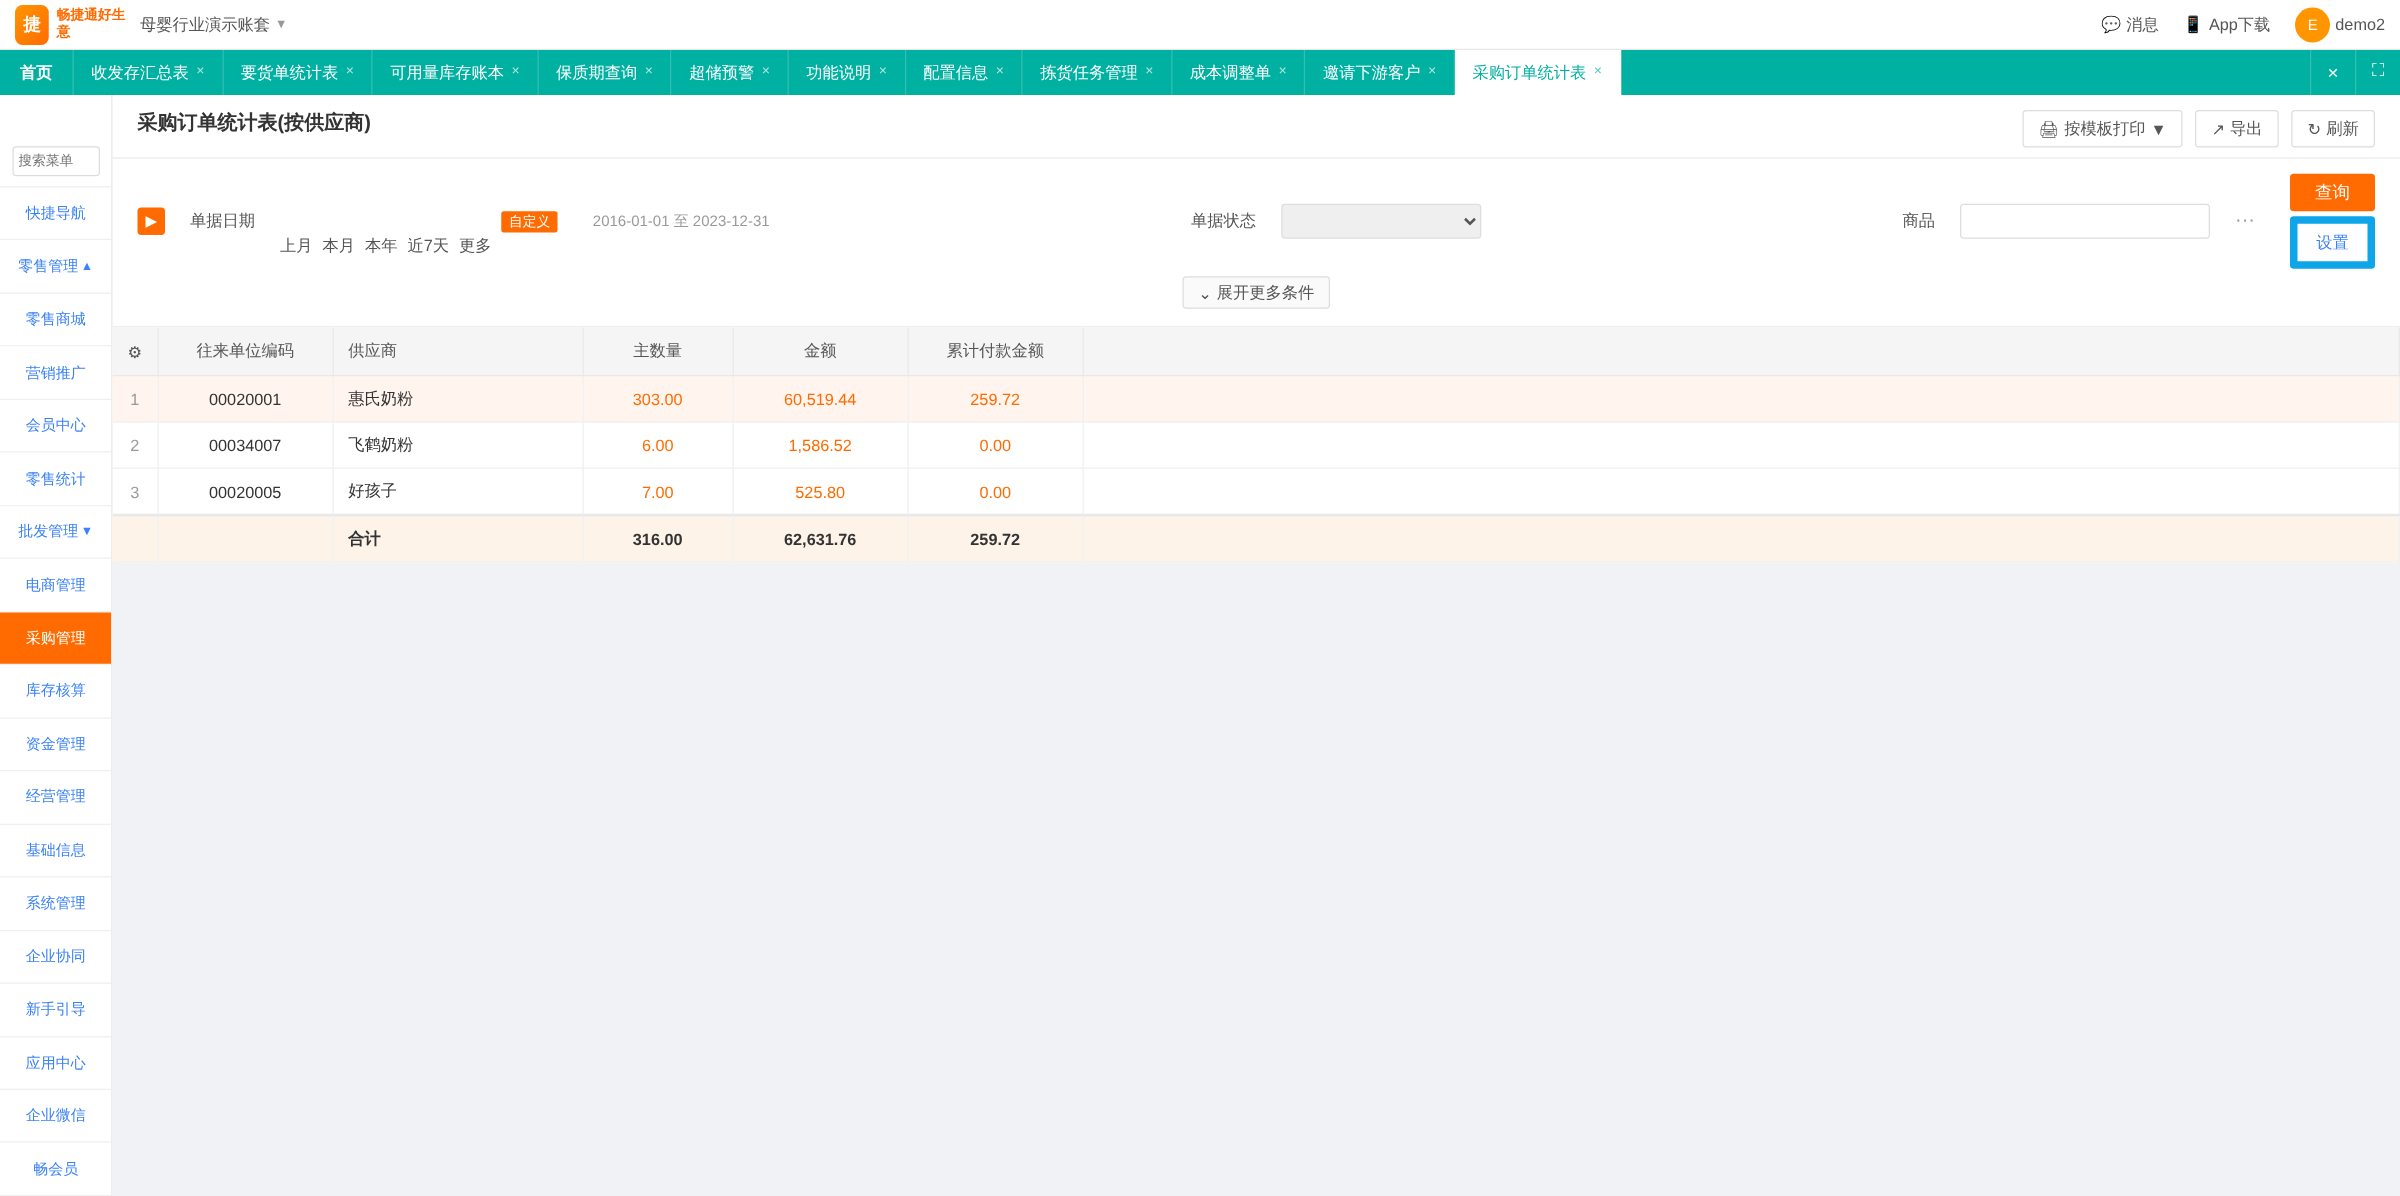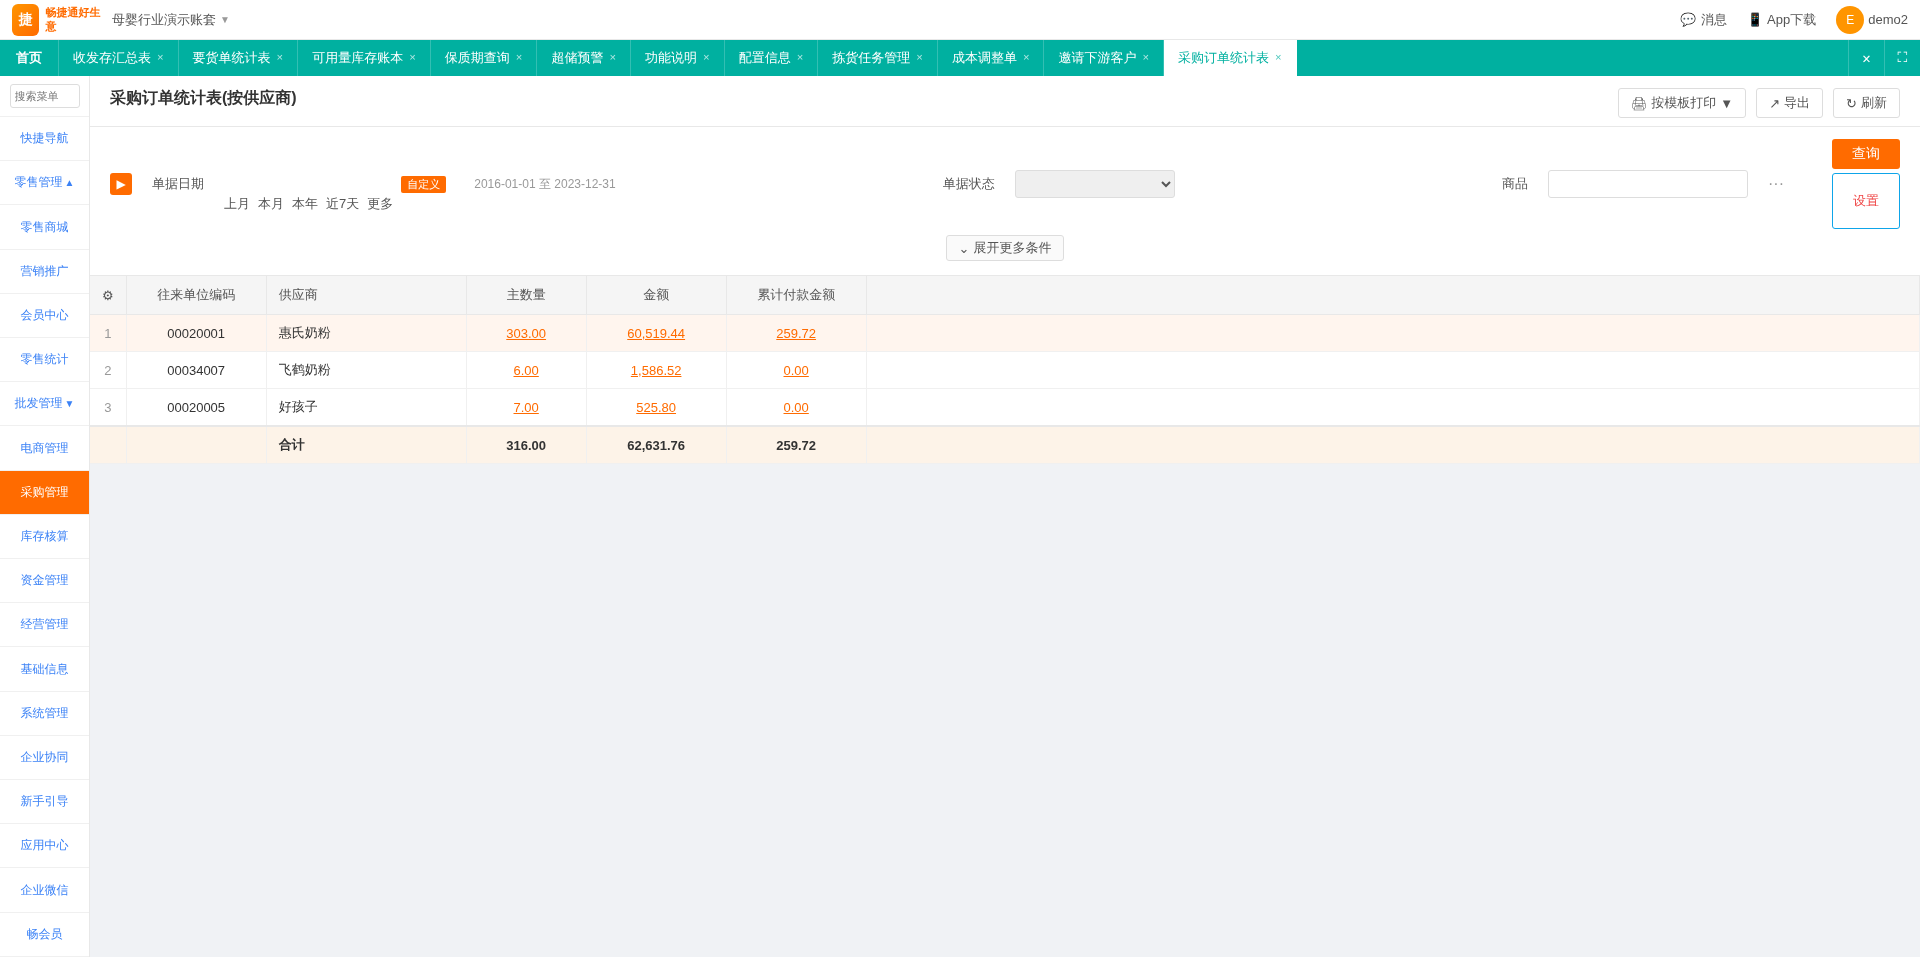--- a/index.html
+++ b/index.html
@@ -26,21 +26,21 @@
     .nav-right-actions { margin-left: auto; display: flex; align-items: center; gap: 0; }
     .nav-action-btn { width: 36px; height: 36px; display: flex; align-items: center; justify-content: center; color: #fff; cursor: pointer; border-left: 1px solid rgba(255,255,255,0.2); font-size: 14px; }
 
     
     .layout { display: flex; height: calc(957px - 76px); }
     .sidebar { width: 90px; background: #fff; border-right: 1px solid #e8e8e8; display: flex; flex-direction: column; overflow-y: auto; }
     .sidebar-item { height: 50px; display: flex; align-items: center; justify-content: center; text-align: center; cursor: pointer; font-size: 12px; color: #3b82f6; border-bottom: 1px solid #f0f0f0; padding: 0 4px; }
     .sidebar-item.active { background: #ff6b00; color: #fff; }
     .sidebar-item.with-arrow { justify-content: center; gap: 2px; }
     .sidebar-item .s-arrow { font-size: 10px; }
-    .search-item { padding: 8px 4px; display: flex; align-items: flex-end; justify-content: center; border-bottom: 1px solid #f0f0f0; }
+    .search-item { padding: 8px 4px; display: flex; align-items: flex-end; justify-content: center; border-bottom: 1px solid #f0f0f0; margin-top: 33px; }
     .search-input-mini { width: 70px; height: 24px; border: 1px solid #ddd; border-radius: 3px; padding: 0 4px; font-size: 11px; }
 
     
     .main-content { flex: 1; background: #f0f2f5; overflow-y: auto; }
 
     
     .page-header { background: #fff; padding: 12px 20px 8px; border-bottom: 1px solid #e8e8e8; display: flex; align-items: flex-start; justify-content: space-between; }
     .page-title { font-size: 16px; font-weight: bold; color: #333; }
     .page-actions { display: flex; align-items: center; gap: 10px; }
     .btn-template { display: flex; align-items: center; gap: 4px; padding: 5px 12px; border: 1px solid #ddd; border-radius: 3px; background: #fff; color: #555; cursor: pointer; font-size: 13px; }
@@ -53,32 +53,32 @@
     .filter-toggle-btn { width: 22px; height: 22px; background: #ff6b00; border-radius: 3px; display: flex; align-items: center; justify-content: center; color: #fff; cursor: pointer; font-size: 12px; }
     .filter-label { font-size: 13px; color: #555; white-space: nowrap; }
     .date-shortcuts { display: flex; gap: 8px; align-items: center; }
     .date-shortcut { color: #555; font-size: 13px; cursor: pointer; margin-top: 40px; }
     .date-custom-badge { background: #ff6b00; color: #fff; font-size: 11px; padding: 1px 6px; border-radius: 2px; }
     .filter-select-wrap { display: flex; align-items: center; gap: 6px; }
     .filter-select { height: 28px; border: 1px solid #ddd; border-radius: 3px; padding: 0 8px; font-size: 13px; min-width: 160px; color: #555; cursor: pointer; }
     .filter-input { height: 28px; border: 1px solid #ddd; border-radius: 3px; padding: 0 8px; font-size: 13px; min-width: 200px; color: #555; }
     .filter-dots { color: #999; cursor: pointer; font-size: 16px; }
     .btn-query { background: #ff6b00; color: #fff; border: none; border-radius: 3px; padding: 6px 20px; font-size: 14px; cursor: pointer; }
-    .btn-settings { background: #fff; color: #ef4444; border: 1px solid #0ea5e9; border-radius: 3px; padding: 18px 12px; font-size: 13px; cursor: pointer; }
+    .btn-settings { background: #fff; color: #3b82f6; border: 6px solid #0ea5e9; border-radius: 3px; padding: 6px 12px; font-size: 13px; cursor: pointer; }
     .expand-more { display: flex; align-items: center; justify-content: center; padding: 6px 0 2px; }
     .expand-btn { display: flex; align-items: center; gap: 4px; color: #555; font-size: 13px; cursor: pointer; border: 1px solid #ddd; border-radius: 3px; padding: 3px 12px; background: #fafafa; }
 
     
     .table-wrap { background: #fff; margin: 0; }
     table { width: 100%; border-collapse: collapse; }
     thead tr { background: #f5f5f5; }
     th { padding: 10px 12px; text-align: center; font-size: 13px; color: #555; font-weight: normal; border-bottom: 1px solid #e8e8e8; border-right: 1px solid #e8e8e8; white-space: nowrap; }
     td { padding: 9px 12px; text-align: center; font-size: 13px; color: #333; border-bottom: 1px solid #f0f0f0; border-right: 1px solid #f0f0f0; }
     tr.row-highlight { background: #fff5ee; }
-    .cell-link { color: #ff6b00; text-decoration: underline; cursor: pointer; margin-top: 48px; }
+    .cell-link { color: #ff6b00; cursor: pointer; margin-top: 48px; }
     .cell-index { color: #999; }
     .footer-row td { background: #fdf3e8; font-weight: bold; border-top: 2px solid #e8e8e8; }
     .footer-row td { color: #333; }
     .th-check { width: 30px; }
     .col-code { width: 140px; }
     .col-supplier { width: 200px; text-align: left; }
     .col-qty { width: 120px; }
     .col-amount { width: 140px; }
     .col-paid { width: 140px; }
     td.text-left { text-align: left; }
@@ -277,21 +277,21 @@
             <option value=""></option>
           </select>
         </div>
 
         <span style="flex:1"></span>
 
         <span class="filter-label">商品</span>
         <input class="filter-input" type="text" style="">
         <span class="filter-dots">···</span>
 
-        <div style="display:flex;flex-direction:column;gap:4px;margin-left:28px;">
+        <div style="display:flex;flex-direction:column;gap:4px;margin-left:8px;">
           <button class="btn-query">查询</button>
           <button class="btn-settings">设置</button>
         </div>
       </div>
       <div class="expand-more">
         <button class="expand-btn">
           <span>⌄</span>
           <span>展开更多条件</span>
         </button>
       </div>

